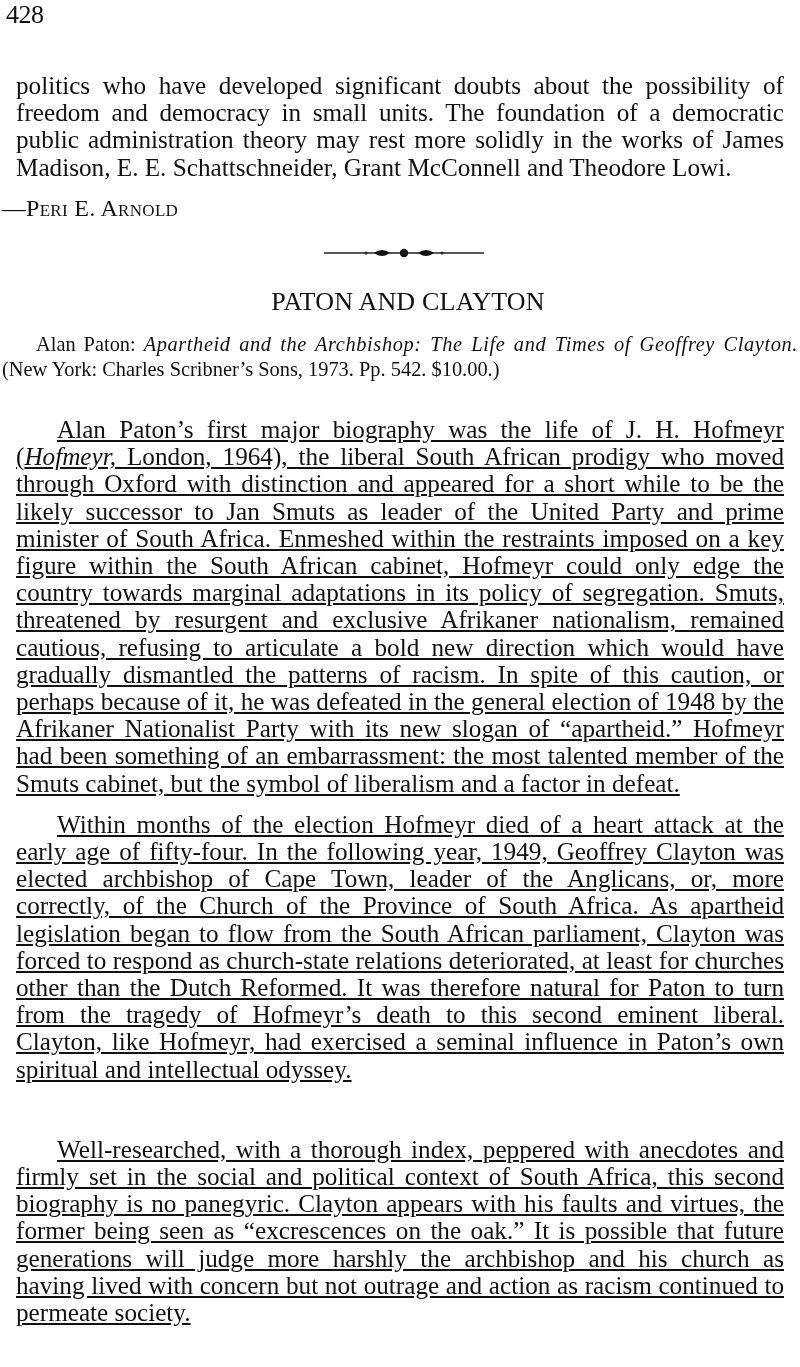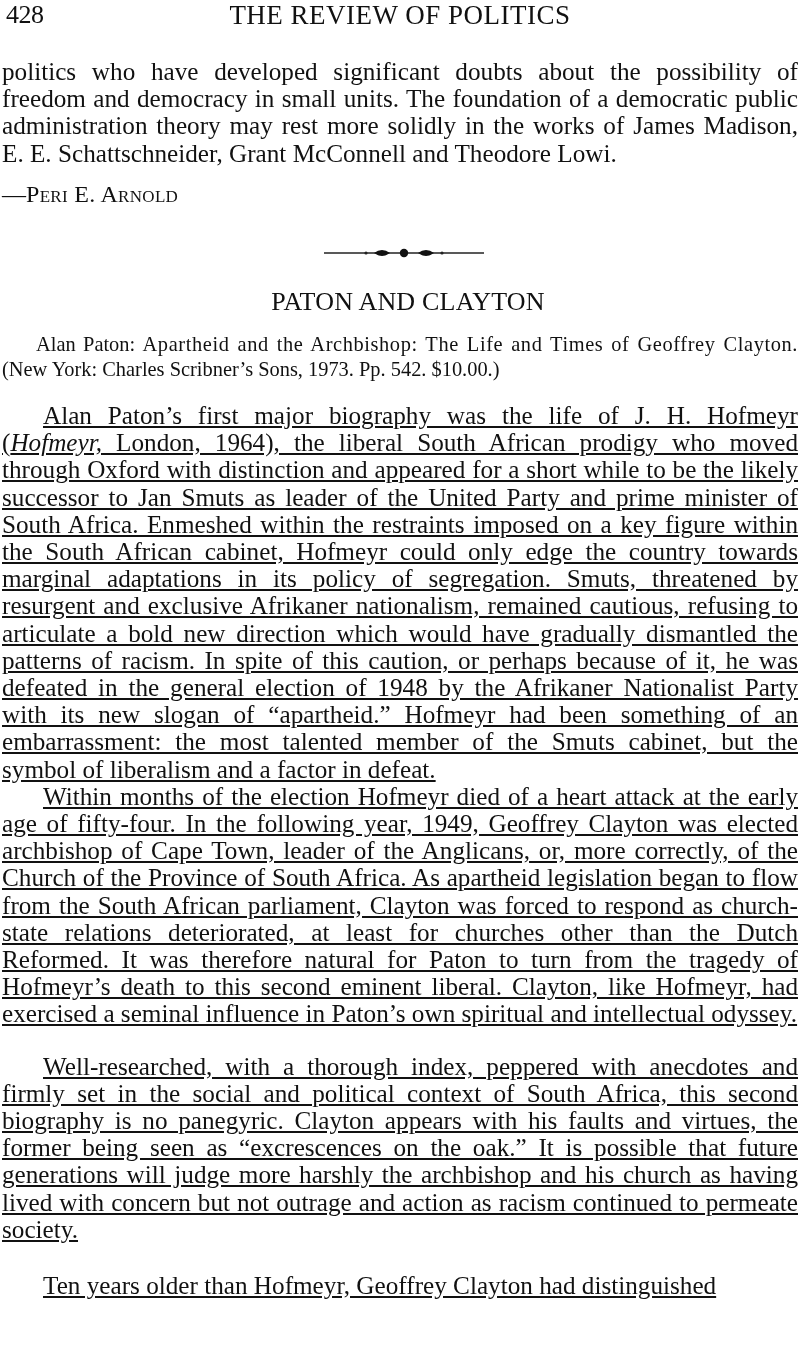--- a/index.html
+++ b/index.html
@@ -44,21 +44,21 @@
       letter-spacing: 0.5px;
     }
     .body-text {
       font-size: 25.2px;
       line-height: 27.2px;
       text-align: justify;
       text-align-last: left;
       hyphens: manual;
     }
     .body-text p {
-      margin: 0;
+      margin: 14px;
     }
     .indent {
       text-indent: 41px;
       text-decoration: underline;
     }
     .carry-over {
       position: absolute;
       top: 58px;
       left: 0;
       width: 796px;
@@ -95,38 +95,37 @@
       position: absolute;
       top: 332px;
       left: 0;
       width: 796px;
       font-size: 20.4px;
       line-height: 25px;
       text-align: justify;
       text-align-last: left;
     }
     .citation p { margin: 0; text-indent: 34px; }
-    .citation .it { letter-spacing: 0.6px; }
+    .citation .it { font-style: italic; letter-spacing: 0.6px; }
     .main-text {
       position: absolute;
       top: 402px;
       left: 0;
       width: 796px;
     }
     .gap { height: 25px; }
     .gap2 { height: 29px; }
   </style>
 </head>
 <body>
 
 <div class="page">
 
   <div class="running-head">
     <span class="page-number">428</span>
-    <span class="journal-title">THE REVIEW OF POLITICS</span>
   </div>
 
   <div class="carry-over body-text">
     <p>politics who have developed significant doubts about the possibility of freedom and democracy in small units. The foundation of a dem­ocratic public administration theory may rest more solidly in the works of James Madison, E. E. Schattschneider, Grant McConnell and Theodore Lowi.</p>
     <div class="signature">
       <span>—</span><span class="sc">Peri E. Arnold</span>
     </div>
   </div>
 
   <svg class="ornament" viewBox="0 0 160 14" xmlns="http://www.w3.org/2000/svg">

